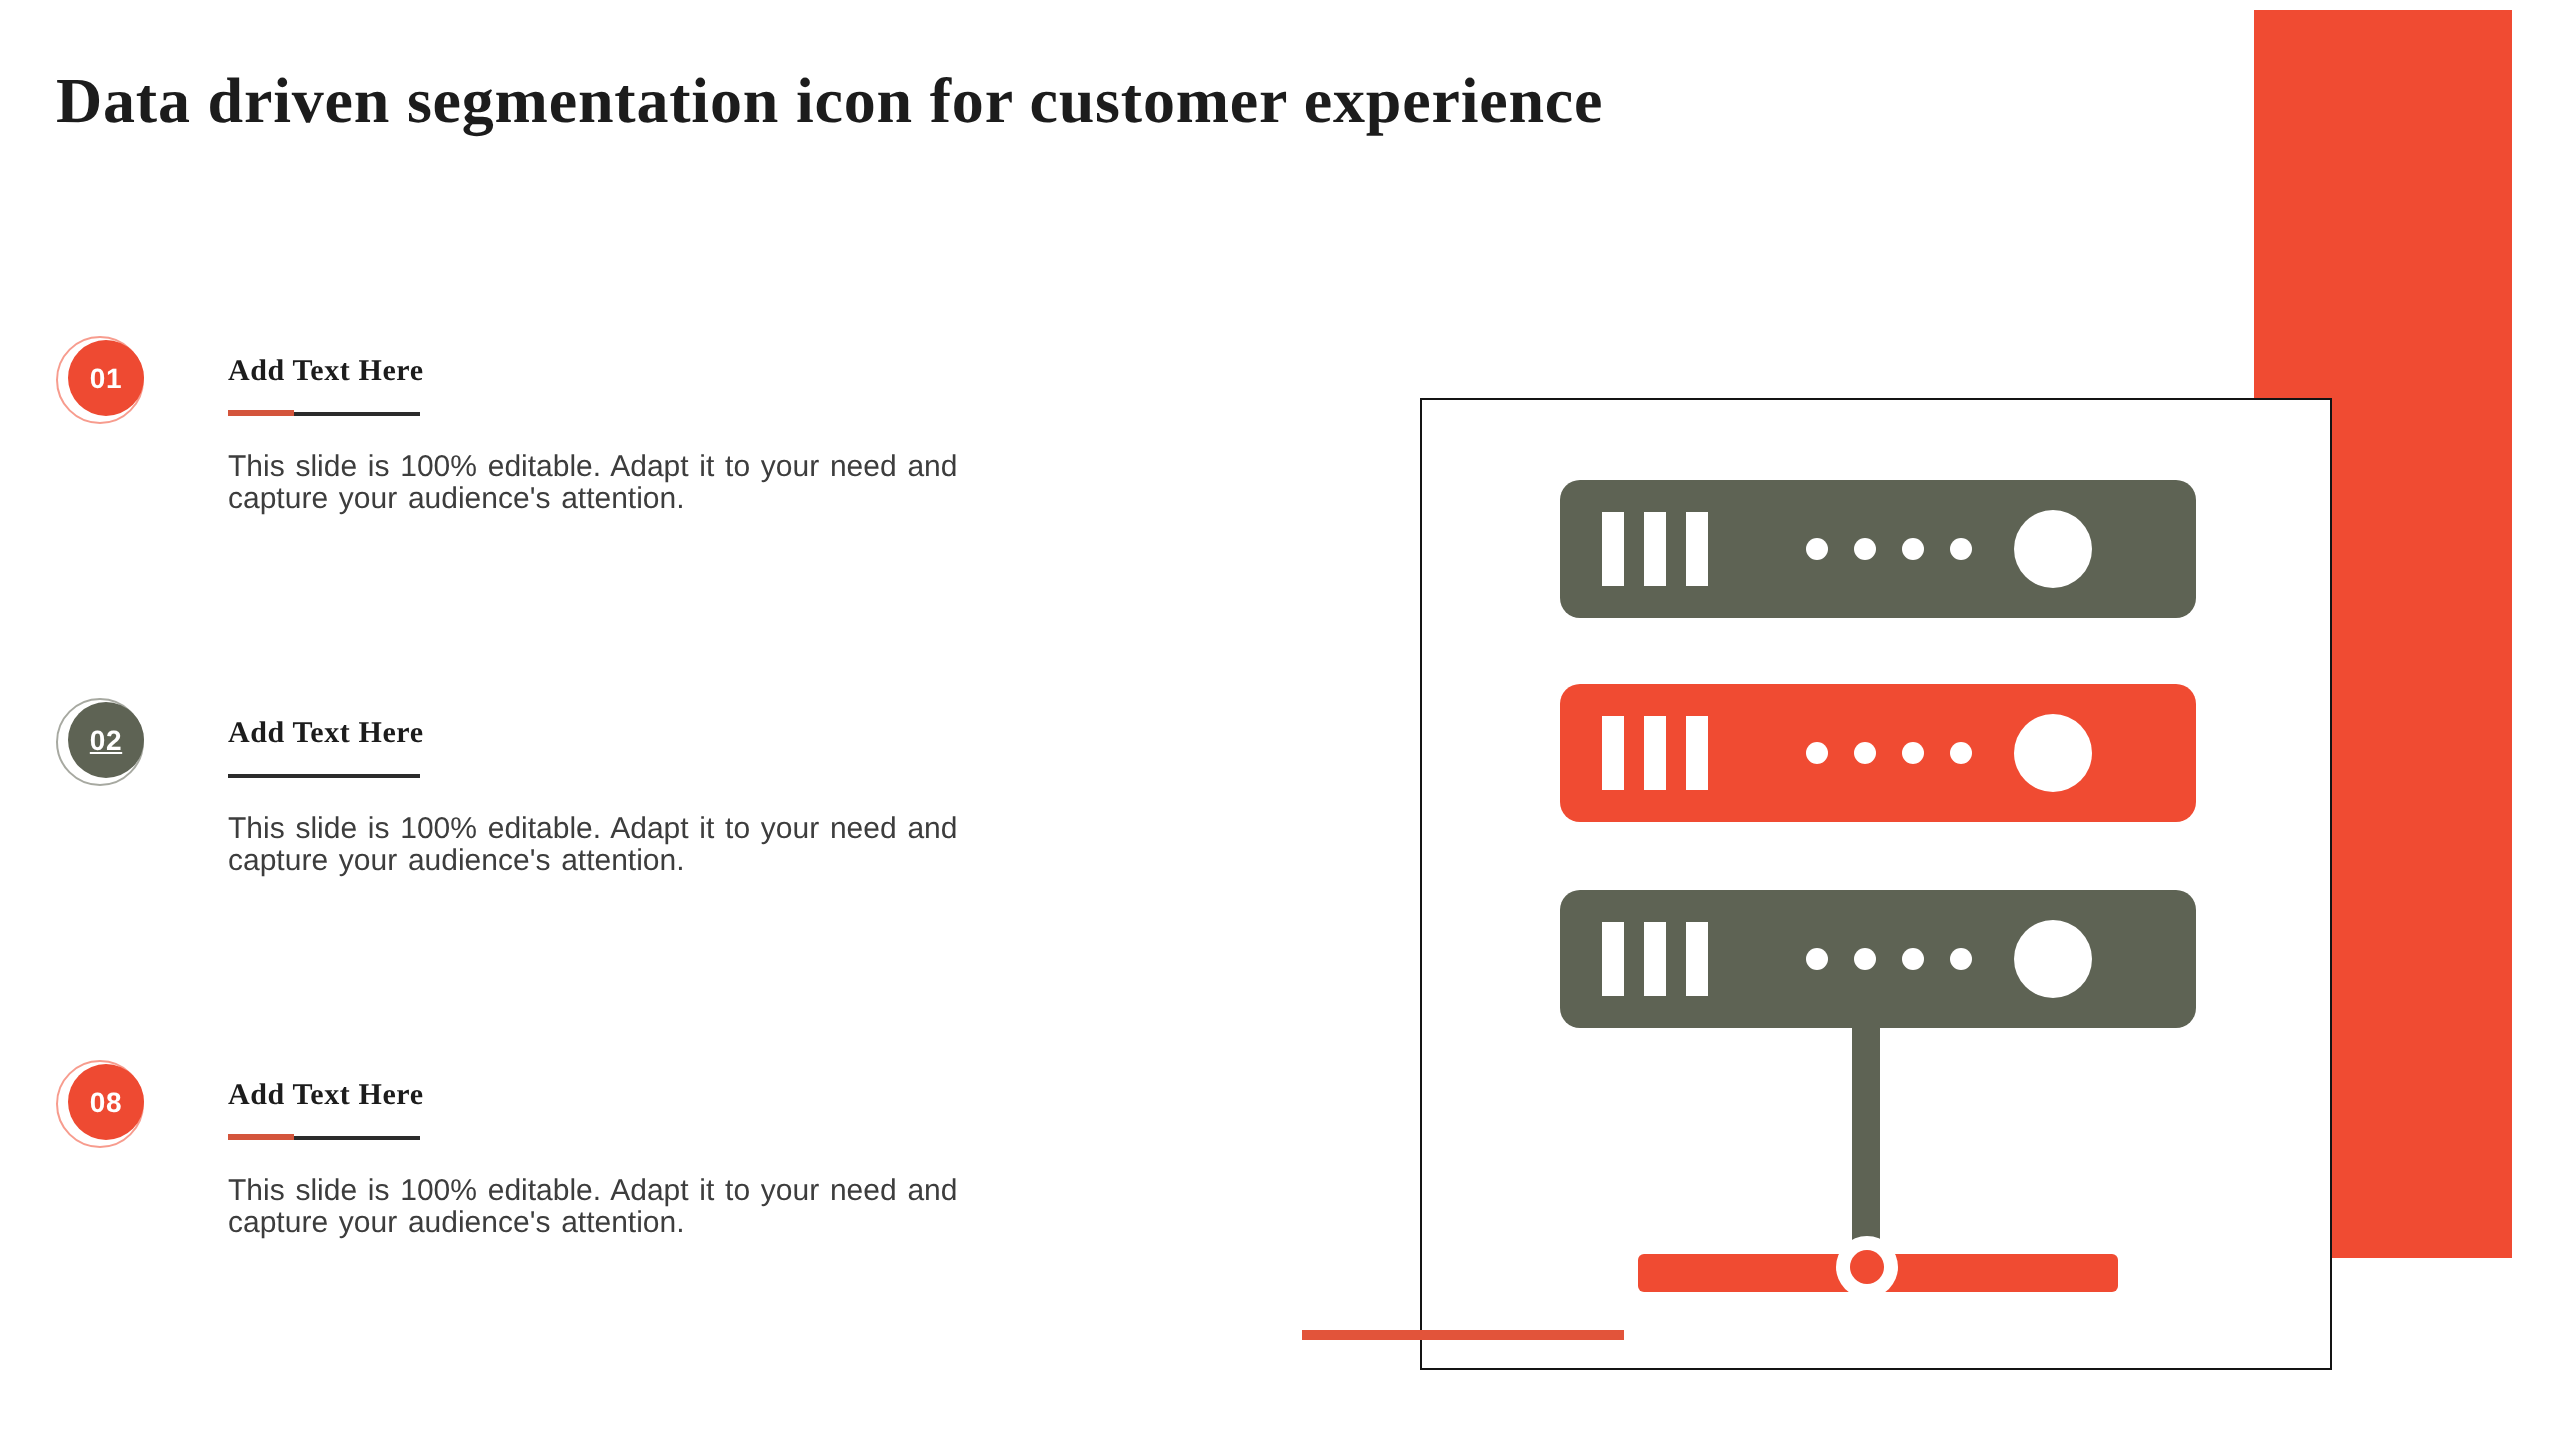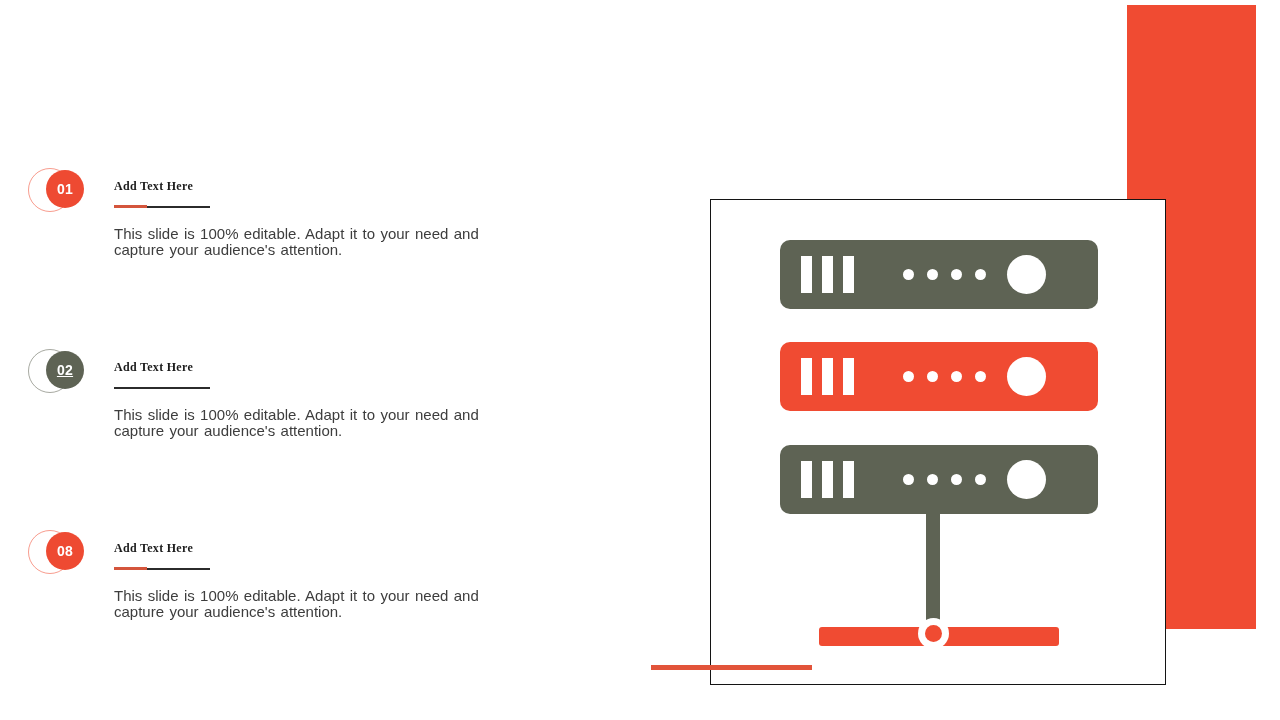--- a/index.html
+++ b/index.html
@@ -73,21 +73,21 @@
     height: 44px;
     border-radius: 50%;
     border: 1.5px solid rgba(0,0,0,0.18);
     box-sizing: border-box;
   }
   .badge-ring.red { border-color: rgba(240,75,50,0.55); }
   .badge-ring.olive { border-color: rgba(94,99,84,0.55); }
 
   .badge {
     position: absolute;
-    left: 18px;
+    left: 6px;
     top: 2px;
     width: 38px;
     height: 38px;
     border-radius: 50%;
     display: flex;
     align-items: center;
     justify-content: center;
     font-family: "Liberation Sans", sans-serif;
     font-size: 14px;
     font-weight: bold;
@@ -99,21 +99,21 @@
 
   .step-body {
     position: absolute;
     left: 58px;
     top: 0;
     width: 440px;
   }
   .step-heading {
     font-family: "Liberation Serif", "DejaVu Serif", serif;
     font-weight: bold;
-    font-size: 12px;
+    font-size: 15px;
     line-height: 20px;
     color: #1c1c1c;
     letter-spacing: 0.3px;
     margin: 14px 0 0 28px;
     white-space: nowrap;
   }
   .divider {
     margin: 9px 0 0 28px;
     width: 96px;
     height: 4px;
@@ -250,20 +250,21 @@
     background: #f04b32;
   }
 </style>
 </head>
 <body>
 
 <div id="slide">
 
   <div class="red-panel"></div>
 
+  <div class="slide-title">Data driven segmentation icon for customer experience</div>
 
   <div class="steps">
 
     <div class="step">
       <div class="badge-wrap">
         <div class="badge-ring red"></div>
         <div class="badge red">01</div>
       </div>
       <div class="step-body">
         <div class="step-heading">Add Text Here</div>

